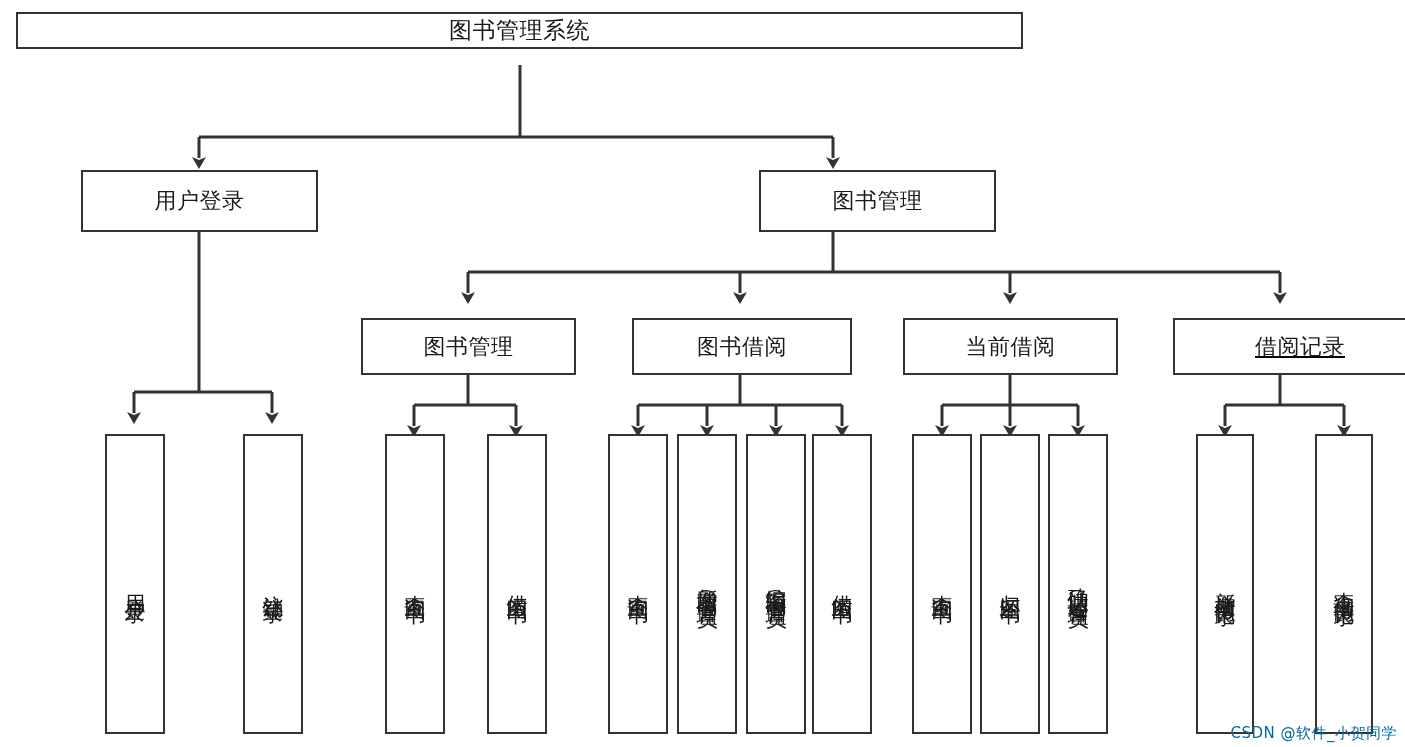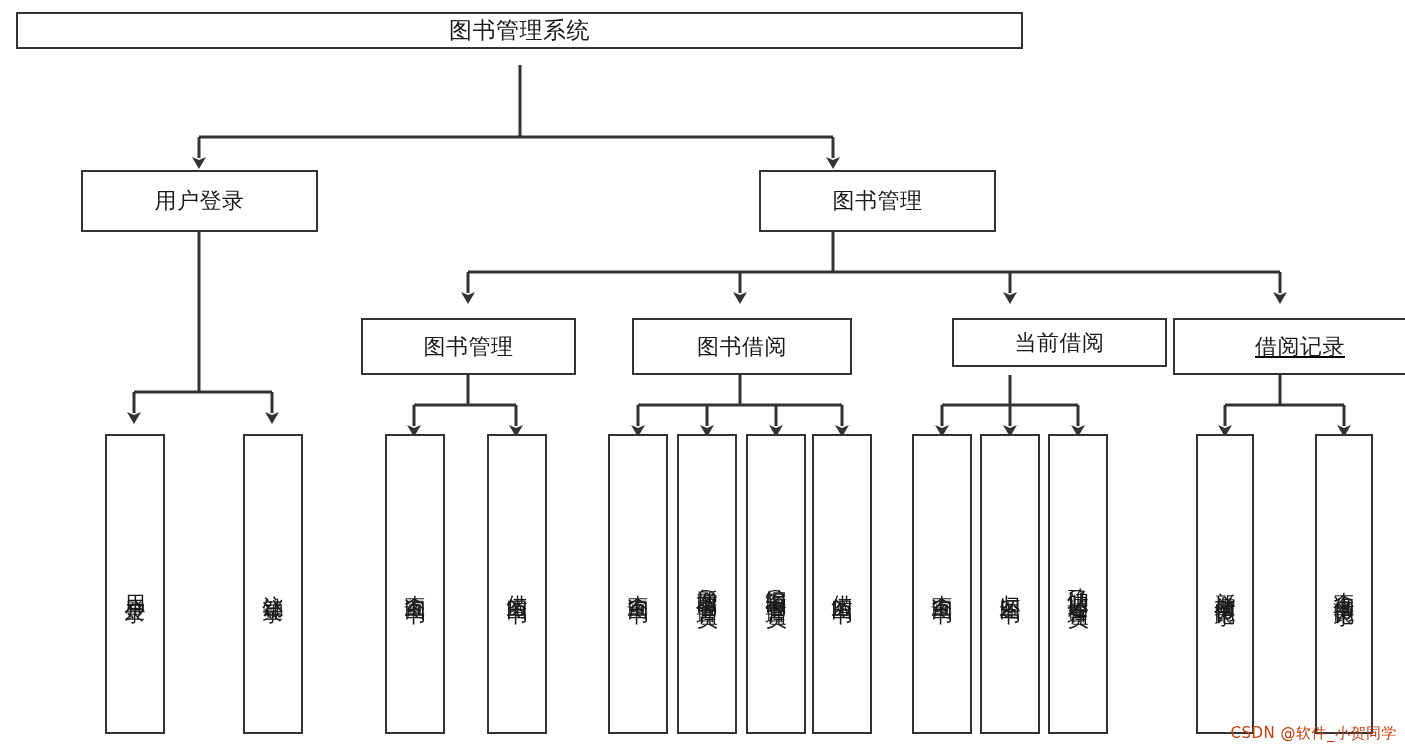--- a/index.html
+++ b/index.html
@@ -59,21 +59,21 @@
     text-orientation: upright;
     font-size: 21px;
     line-height: 1.05;
     letter-spacing: 3px;
   }
   .watermark {
     position: absolute;
     right: 8px;
     bottom: 4px;
     font-size: 15px;
-    color: #c2410c;
+    color: #0369a1;
     letter-spacing: 0.5px;
     white-space: nowrap;
   }
 </style>
 </head>
 <body>
 
 <div id="canvas">
 
   <svg class="wires" viewBox="0 0 1405 747">
@@ -142,21 +142,21 @@
   </div>
 
   <div class="node horiz" style="left:361px; top:318px; width:215px; height:57px;">
     <span class="label">图书管理</span>
   </div>
 
   <div class="node horiz" style="left:632px; top:318px; width:220px; height:57px;">
     <span class="label">图书借阅</span>
   </div>
 
-  <div class="node horiz" style="left:952px; top:318px; width:215px; height:49px;">
+  <div class="node horiz" style="left:903px; top:318px; width:215px; height:57px;">
     <span class="label">当前借阅</span>
   </div>
 
   <div class="node horiz" style="left:1173px; top:318px; width:254px; height:57px;text-decoration:underline;">
     <span class="label">借阅记录</span>
   </div>
 
   <div class="node vert" style="left:105px; top:434px; width:60px; height:300px;">
     <span class="label">用户登录</span>
   </div>

